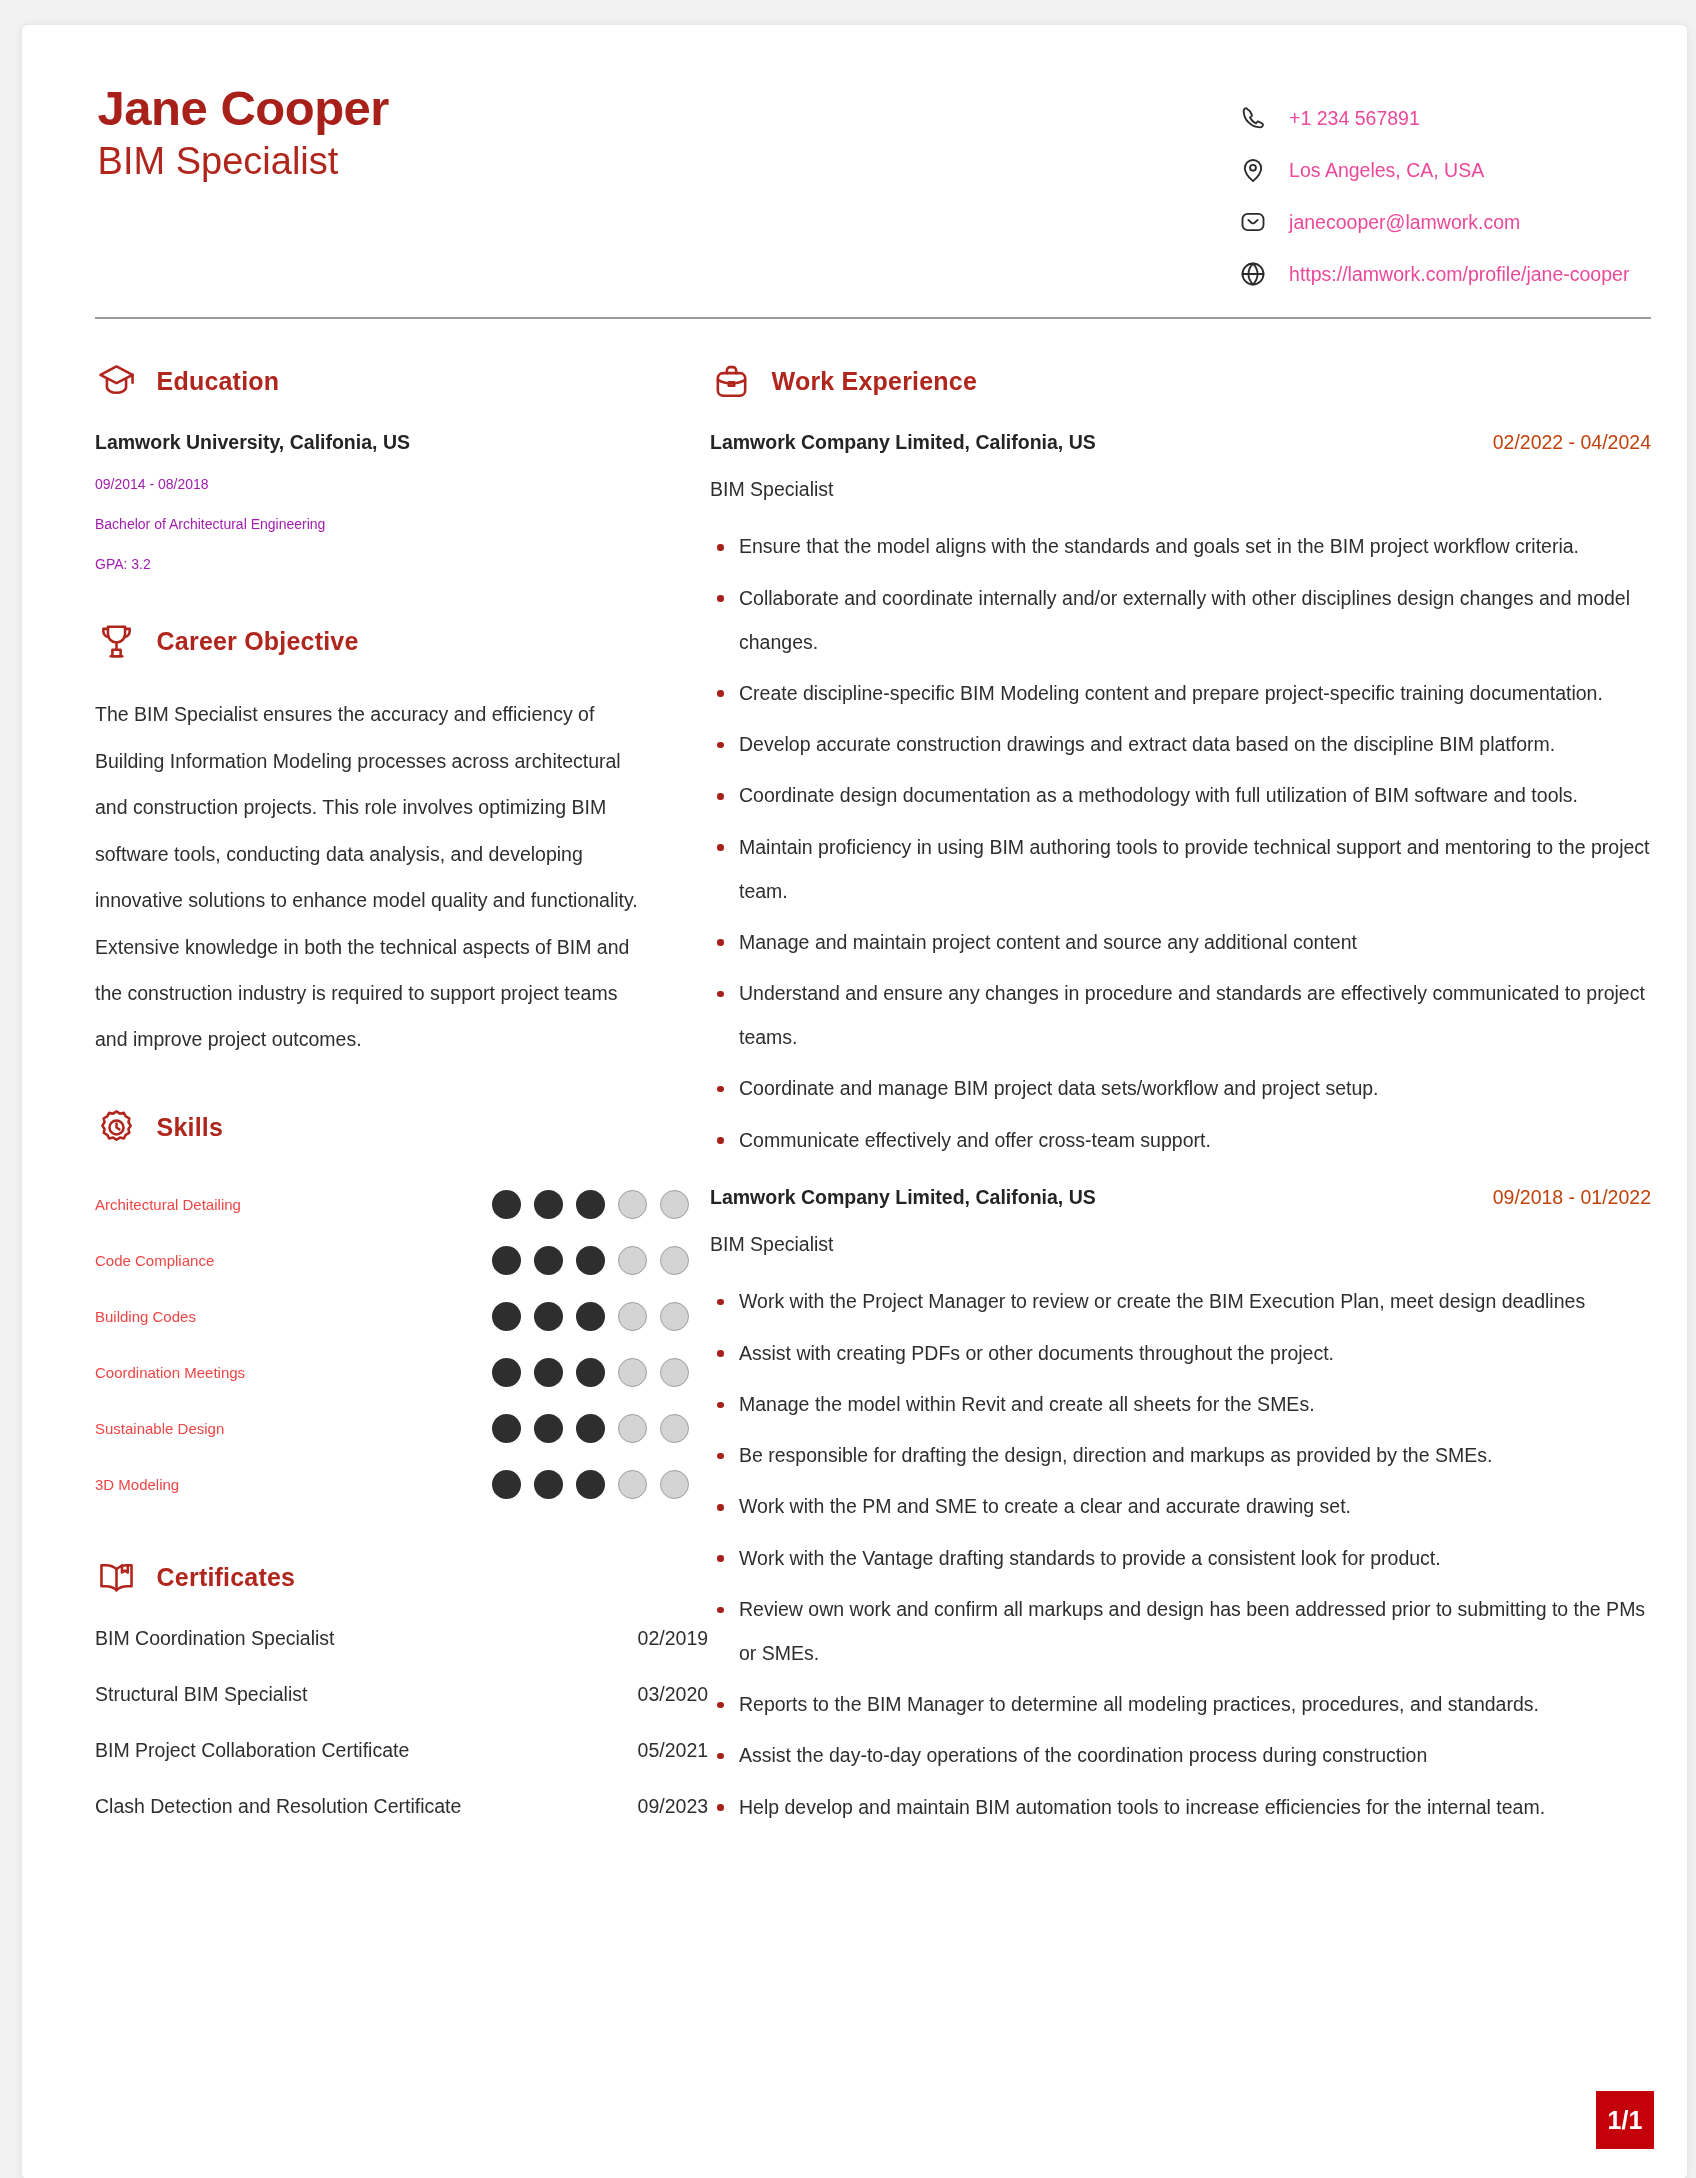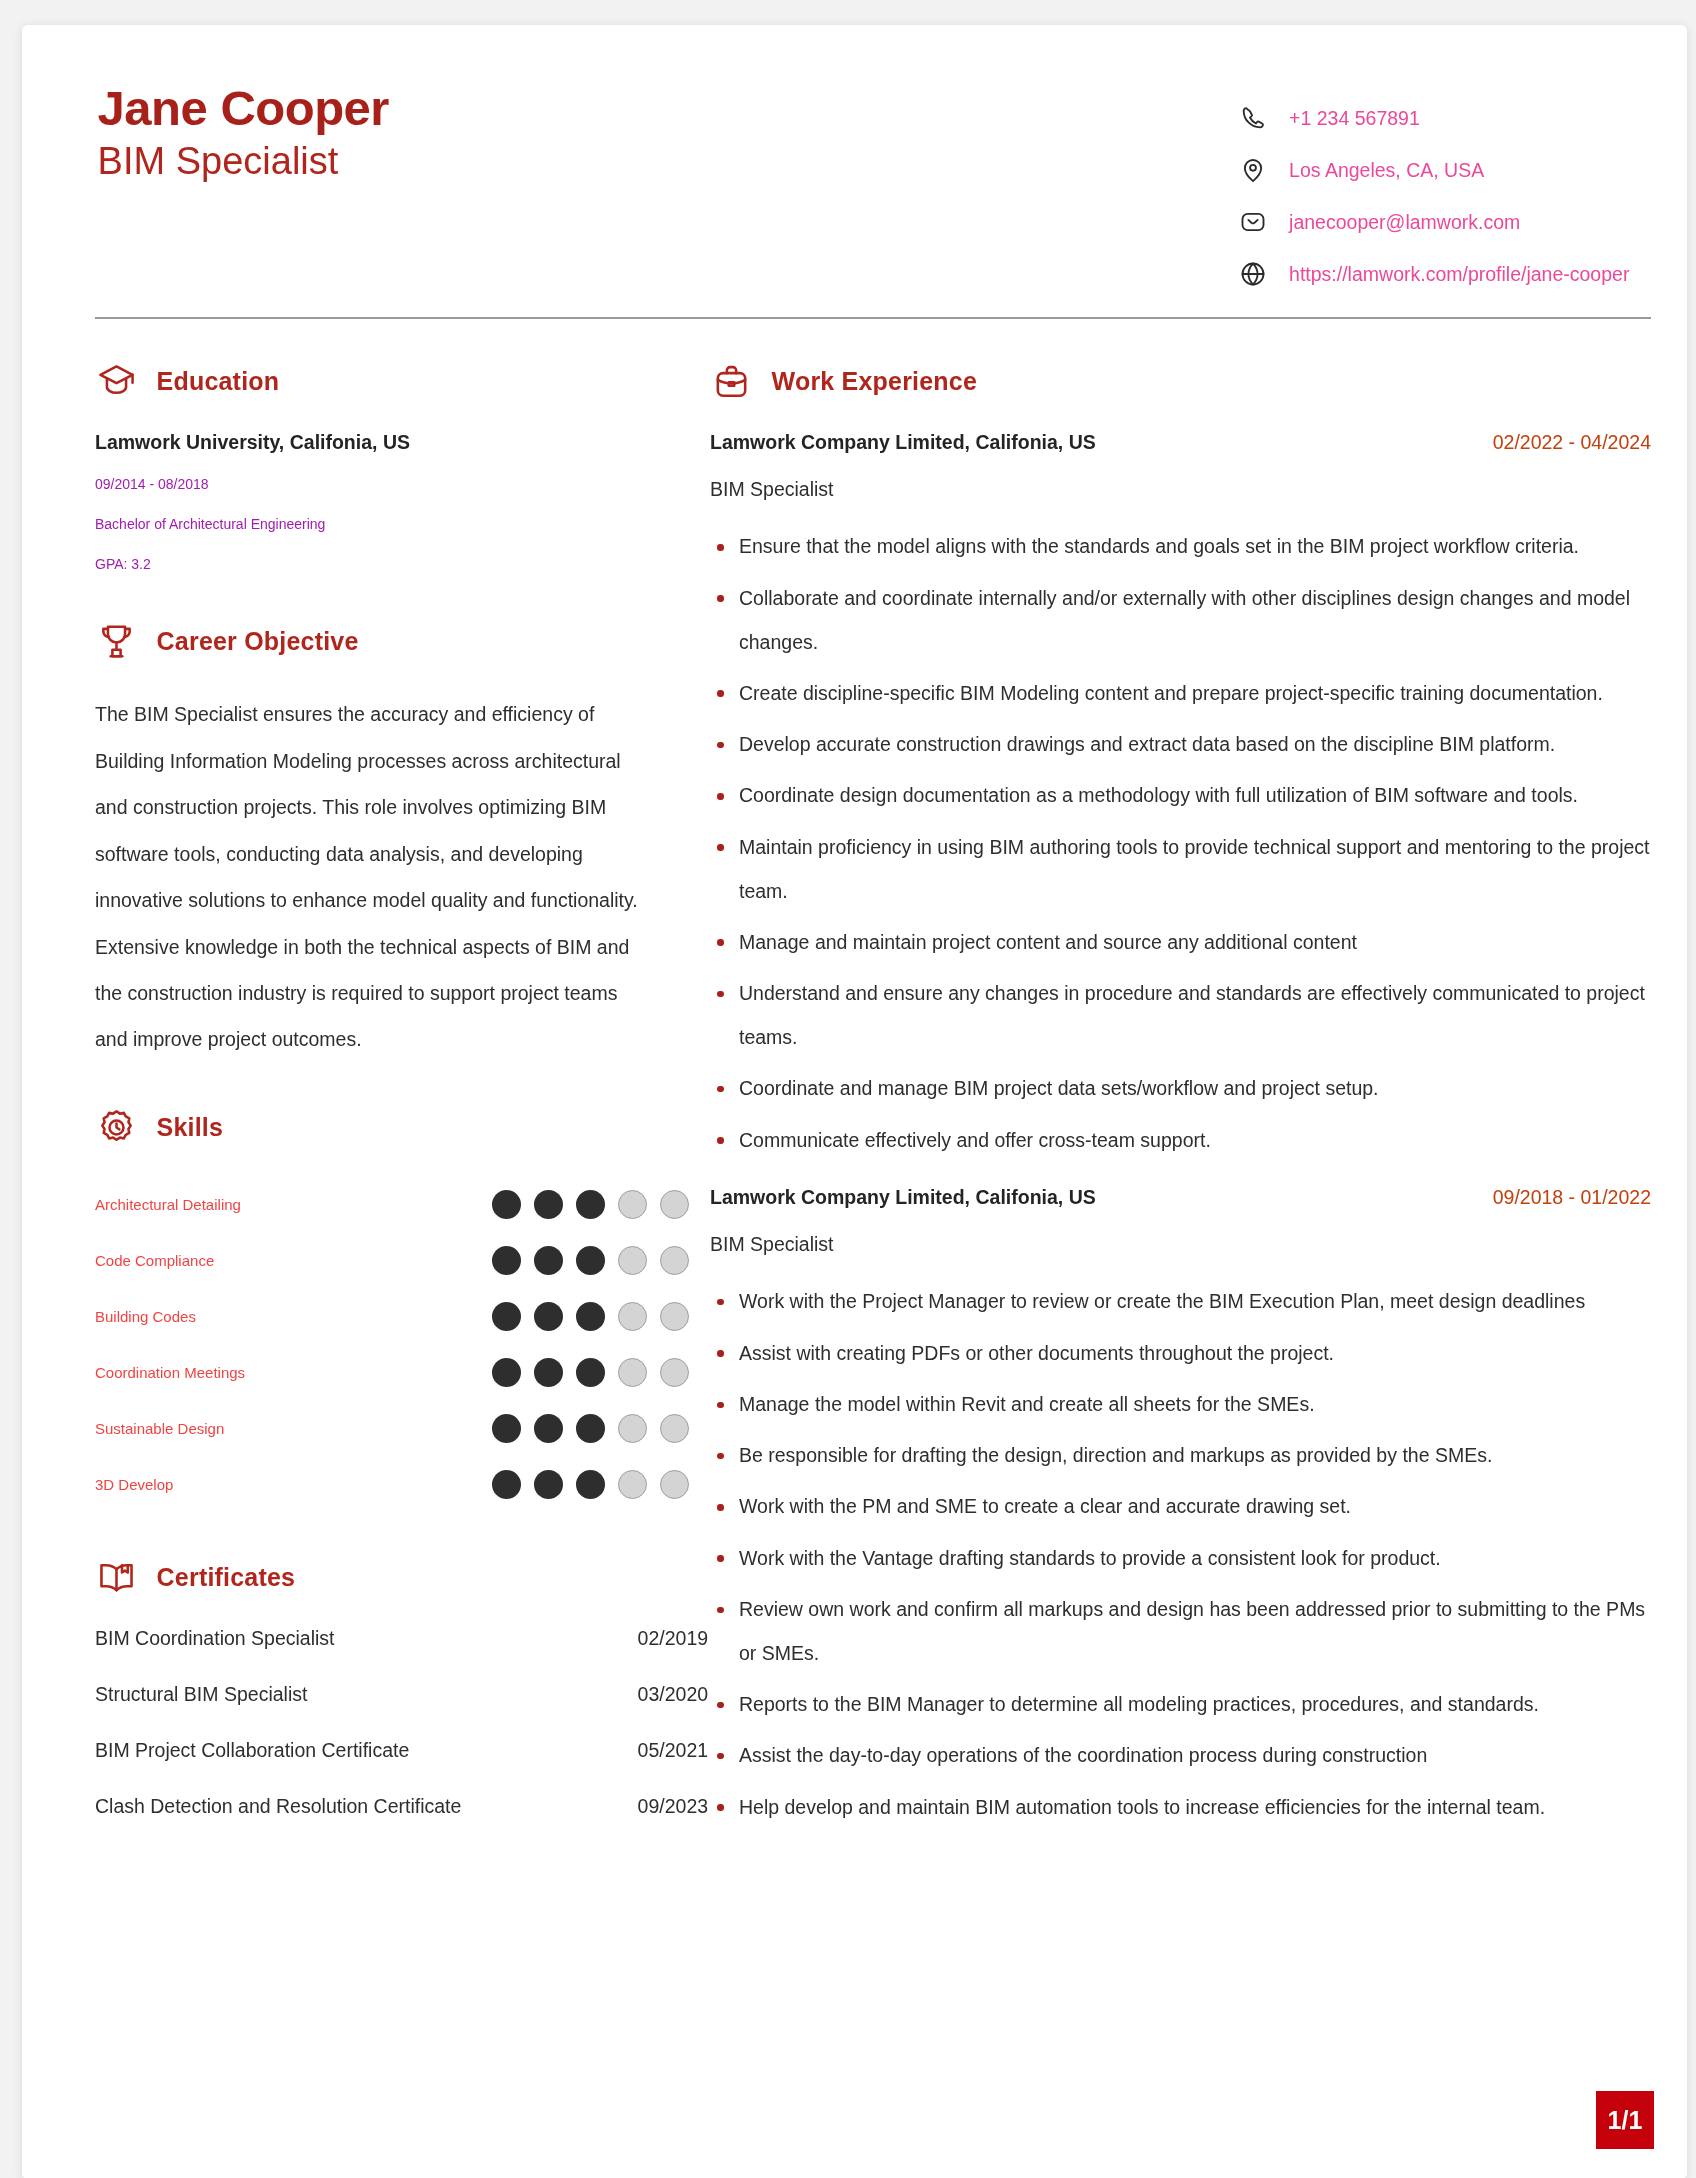--- a/index.html
+++ b/index.html
@@ -381,21 +381,21 @@
             <span class="skill-name">Sustainable Design</span>
             <span class="dots">
               <span class="dot on"></span>
               <span class="dot on"></span>
               <span class="dot on"></span>
               <span class="dot off"></span>
               <span class="dot off"></span>
             </span>
           </div>
           <div class="skill-row">
-            <span class="skill-name">3D Develop</span>
+            <span class="skill-name">3D Modeling</span>
             <span class="dots">
               <span class="dot on"></span>
               <span class="dot on"></span>
               <span class="dot on"></span>
               <span class="dot off"></span>
               <span class="dot off"></span>
             </span>
           </div>
         </div>
       </div>

